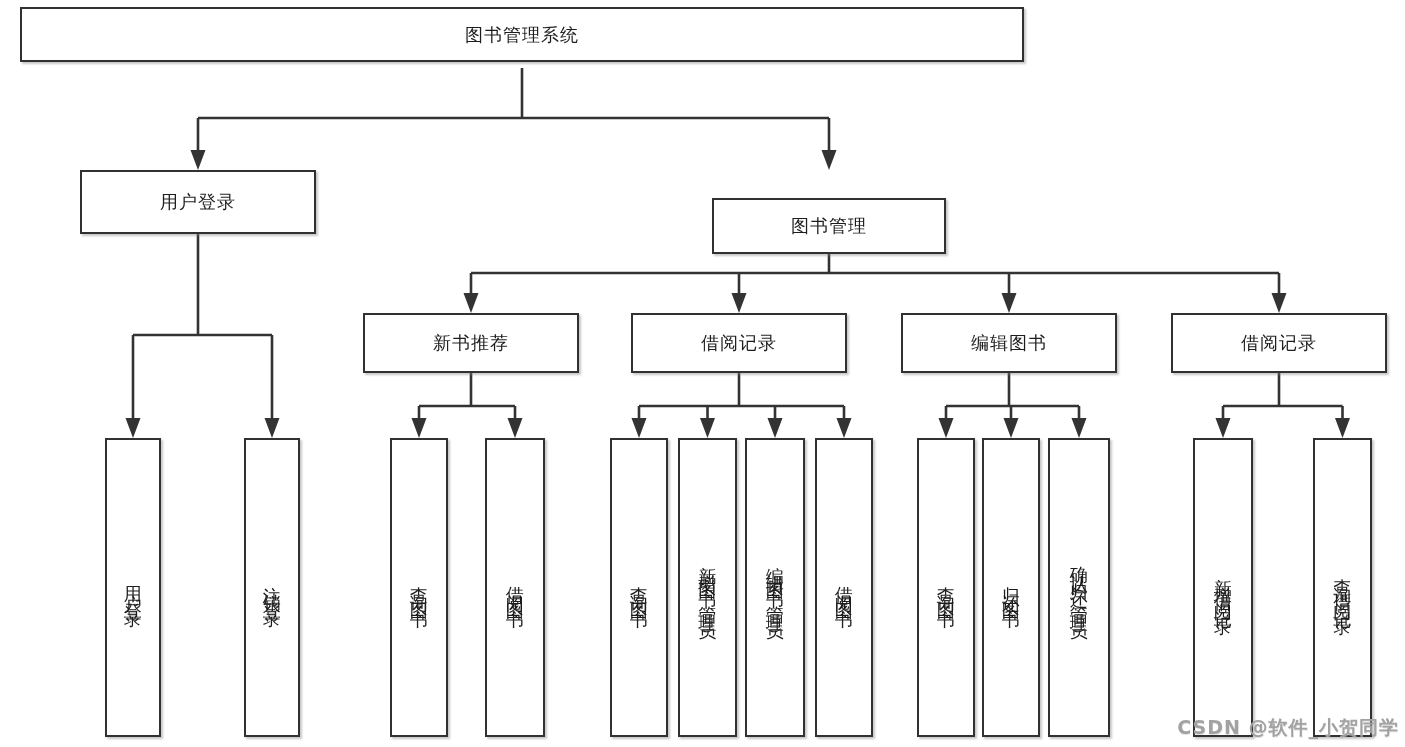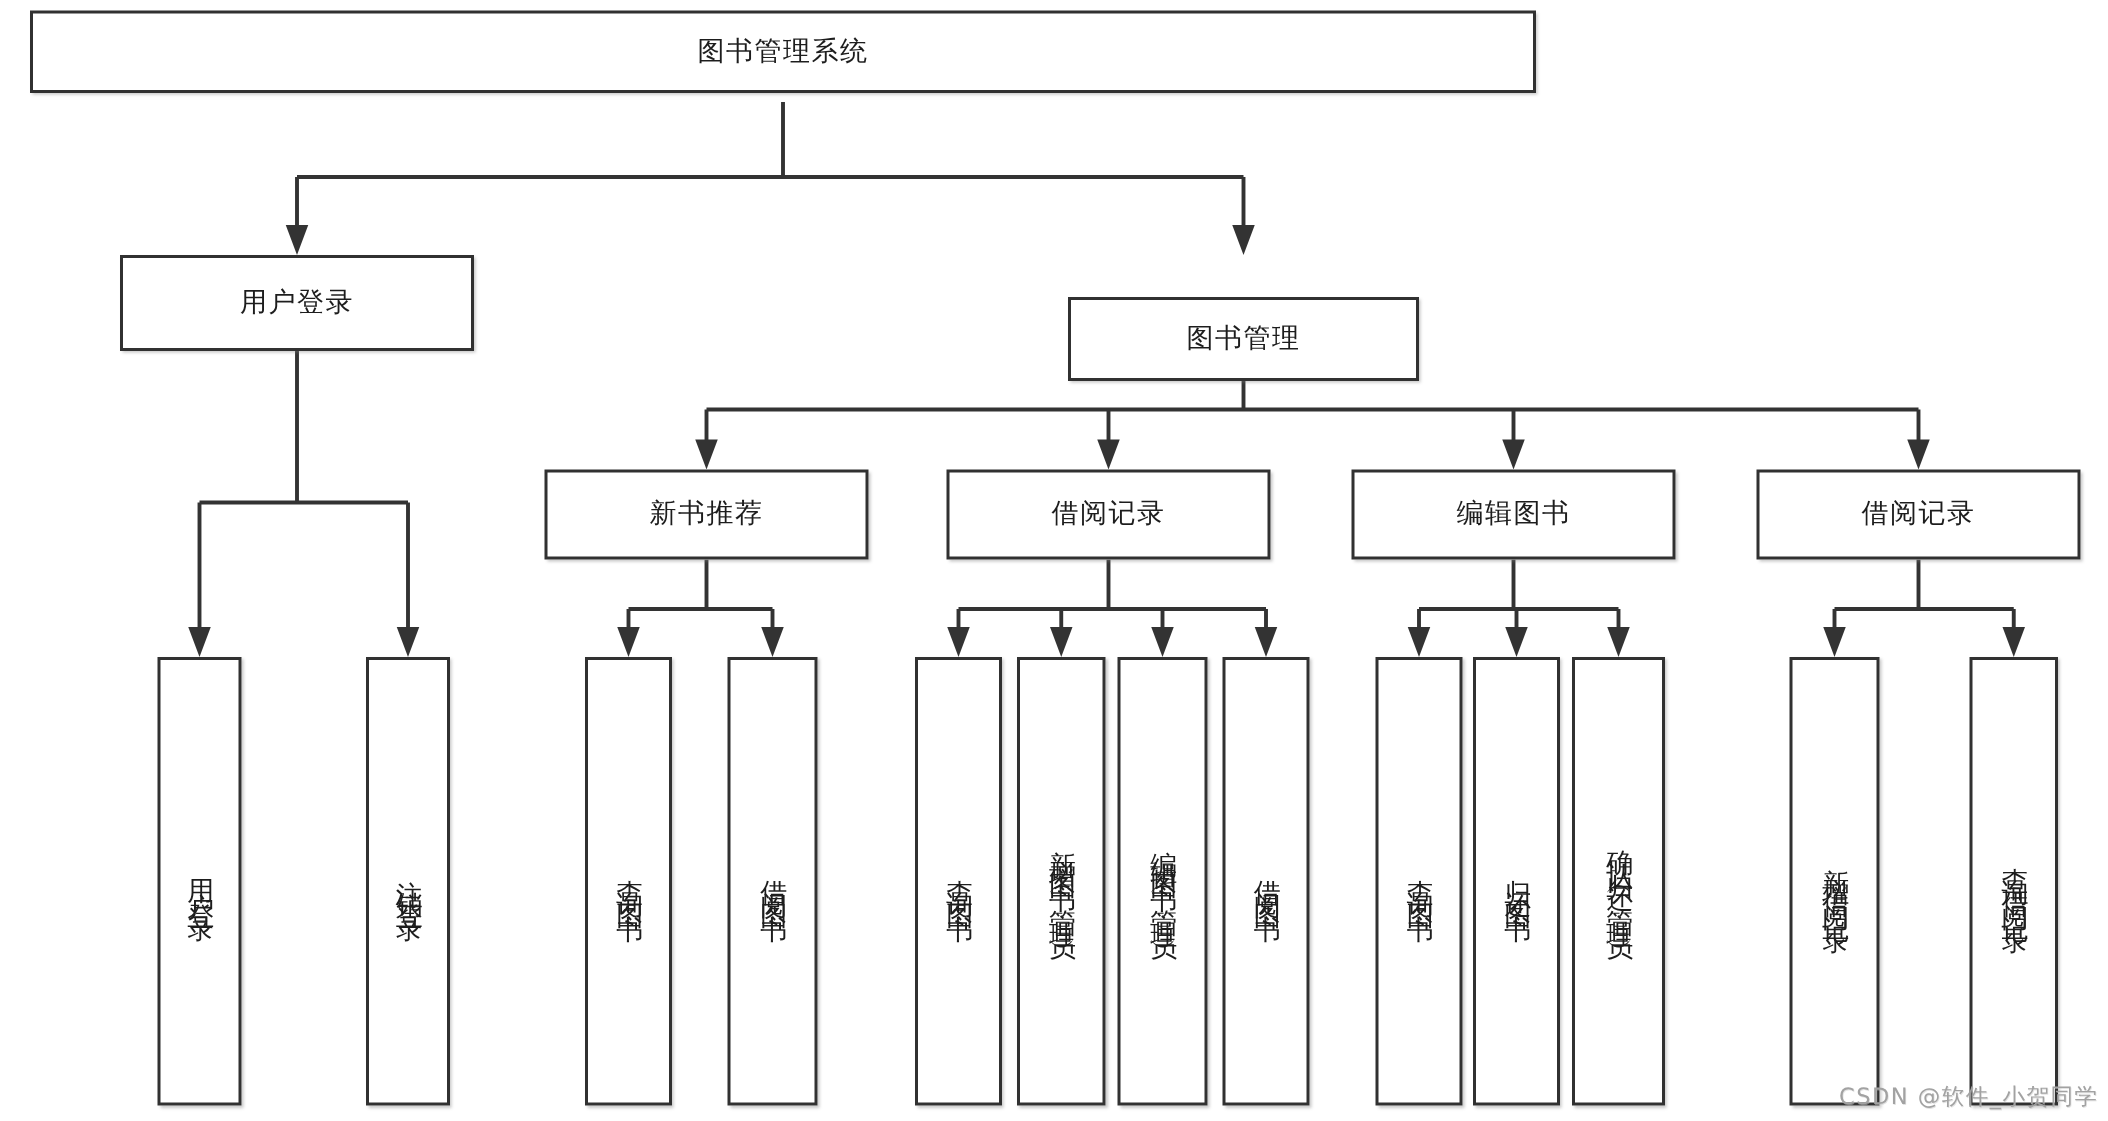--- a/index.html
+++ b/index.html
@@ -42,24 +42,25 @@
     text-orientation: mixed;
     letter-spacing: 8px;
     font-size: 18px;
     white-space: normal;
     max-height: 285px;
   }
   .watermark {
     position: absolute;
     right: 6px;
     bottom: 6px;
-    font-size: 15px;
+    font-size: 19px;
     color: #a2a2a2;
     letter-spacing: 1px;
     text-shadow: 0.5px 0.5px 0 rgba(200,200,200,0.5);
+    font-weight: bold;
   }
 </style>
 </head>
 <body>
 
 <div id="canvas">
   <svg id="connectors" viewBox="0 0 1405 747" xmlns="http://www.w3.org/2000/svg">
       <line x1="522" y1="68" x2="522" y2="118" stroke="#333333" stroke-width="2.6"></line>
       <line x1="198" y1="118" x2="829" y2="118" stroke="#333333" stroke-width="2.6"></line>
       <line x1="198" y1="118" x2="198" y2="152" stroke="#333333" stroke-width="2.6"></line>

